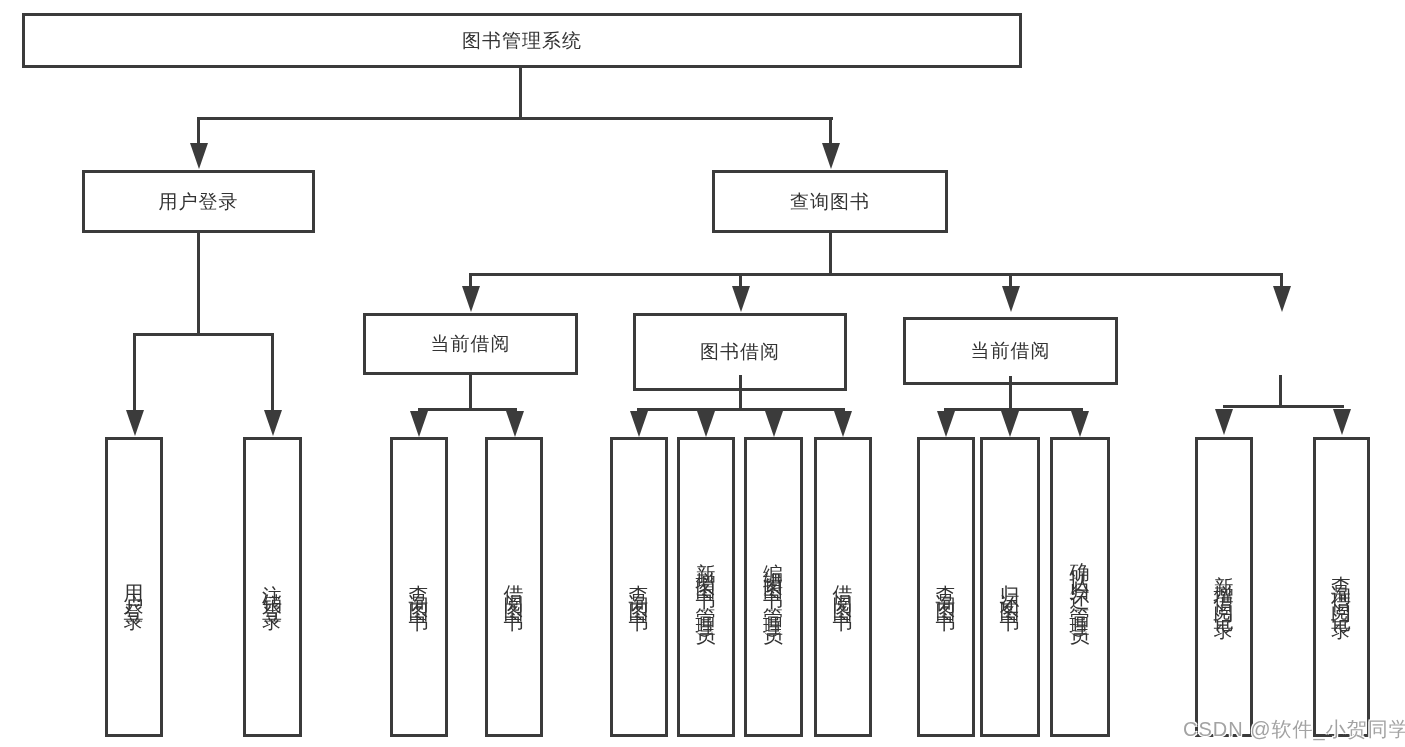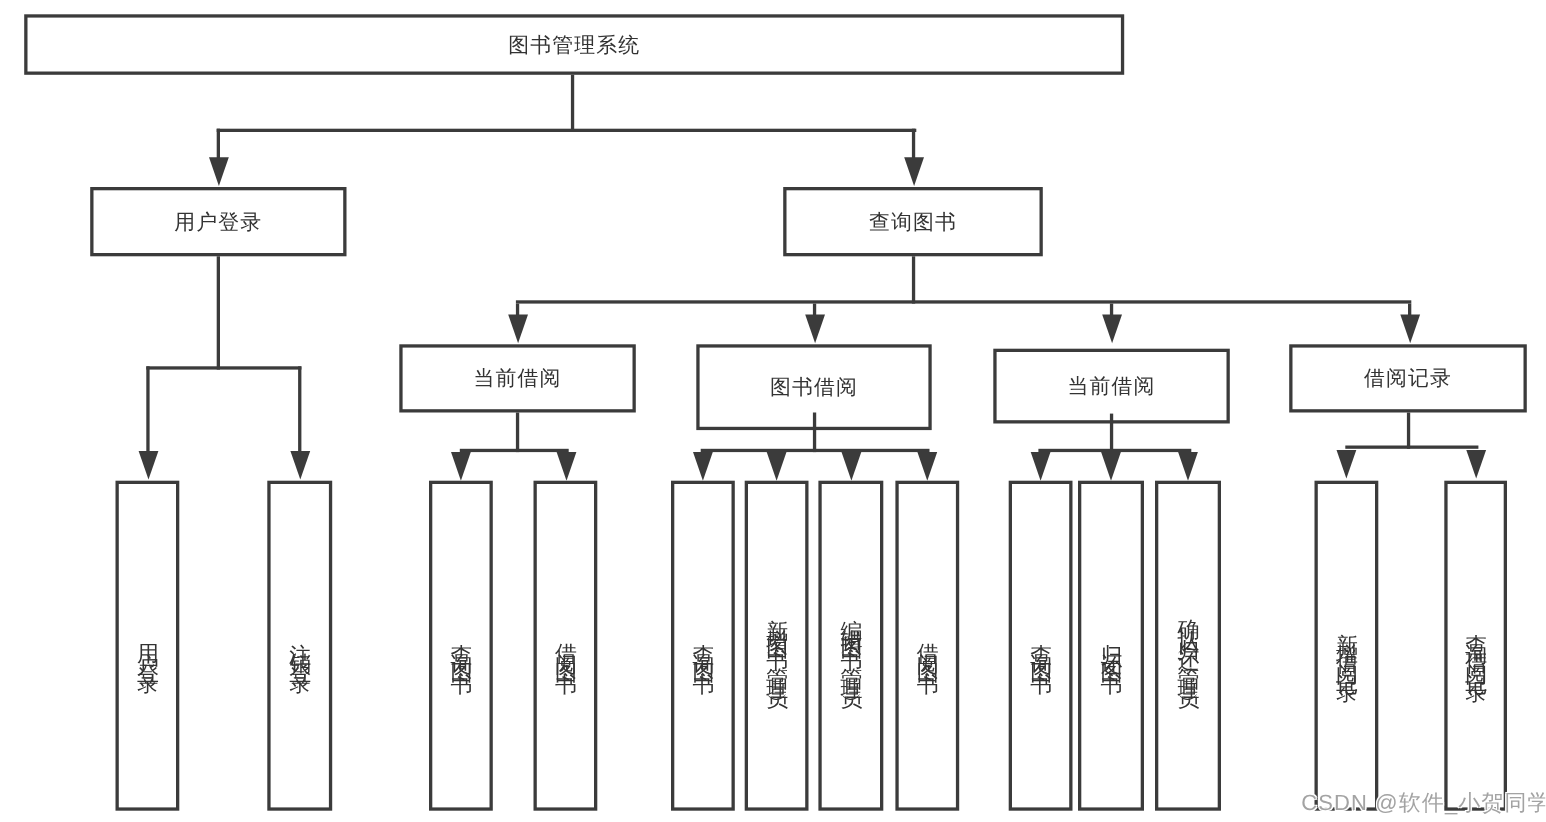--- a/index.html
+++ b/index.html
@@ -63,21 +63,20 @@
   <div class="vline" style="left:739px;top:276px;width:3px;height:12px"></div>
   <div class="arr" style="left:732px;top:286px"></div>
   <div class="vline" style="left:1009px;top:276px;width:3px;height:12px"></div>
   <div class="arr" style="left:1002px;top:286px"></div>
   <div class="vline" style="left:1280px;top:276px;width:3px;height:12px"></div>
   <div class="arr" style="left:1273px;top:286px"></div>
 
   <div class="box hbox" style="left:363px;top:313px;width:215px;height:62px">当前借阅</div>
   <div class="box hbox" style="left:633px;top:313px;width:214px;height:78px">图书借阅</div>
   <div class="box hbox" style="left:903px;top:317px;width:215px;height:68px">当前借阅</div>
-  <div class="box hbox" style="left:1172px;top:313px;width:216px;height:62px">借阅记录</div>
 
   <div class="vline" style="left:469px;top:375px;width:3px;height:36px"></div>
   <div class="hline" style="left:418px;top:408px;width:99px;height:3px"></div>
   <div class="arr" style="left:410px;top:411px"></div>
   <div class="arr" style="left:506px;top:411px"></div>
 
   <div class="vline" style="left:739px;top:375px;width:3px;height:36px"></div>
   <div class="hline" style="left:637px;top:408px;width:208px;height:3px"></div>
   <div class="arr" style="left:630px;top:411px"></div>
   <div class="arr" style="left:697px;top:411px"></div>

